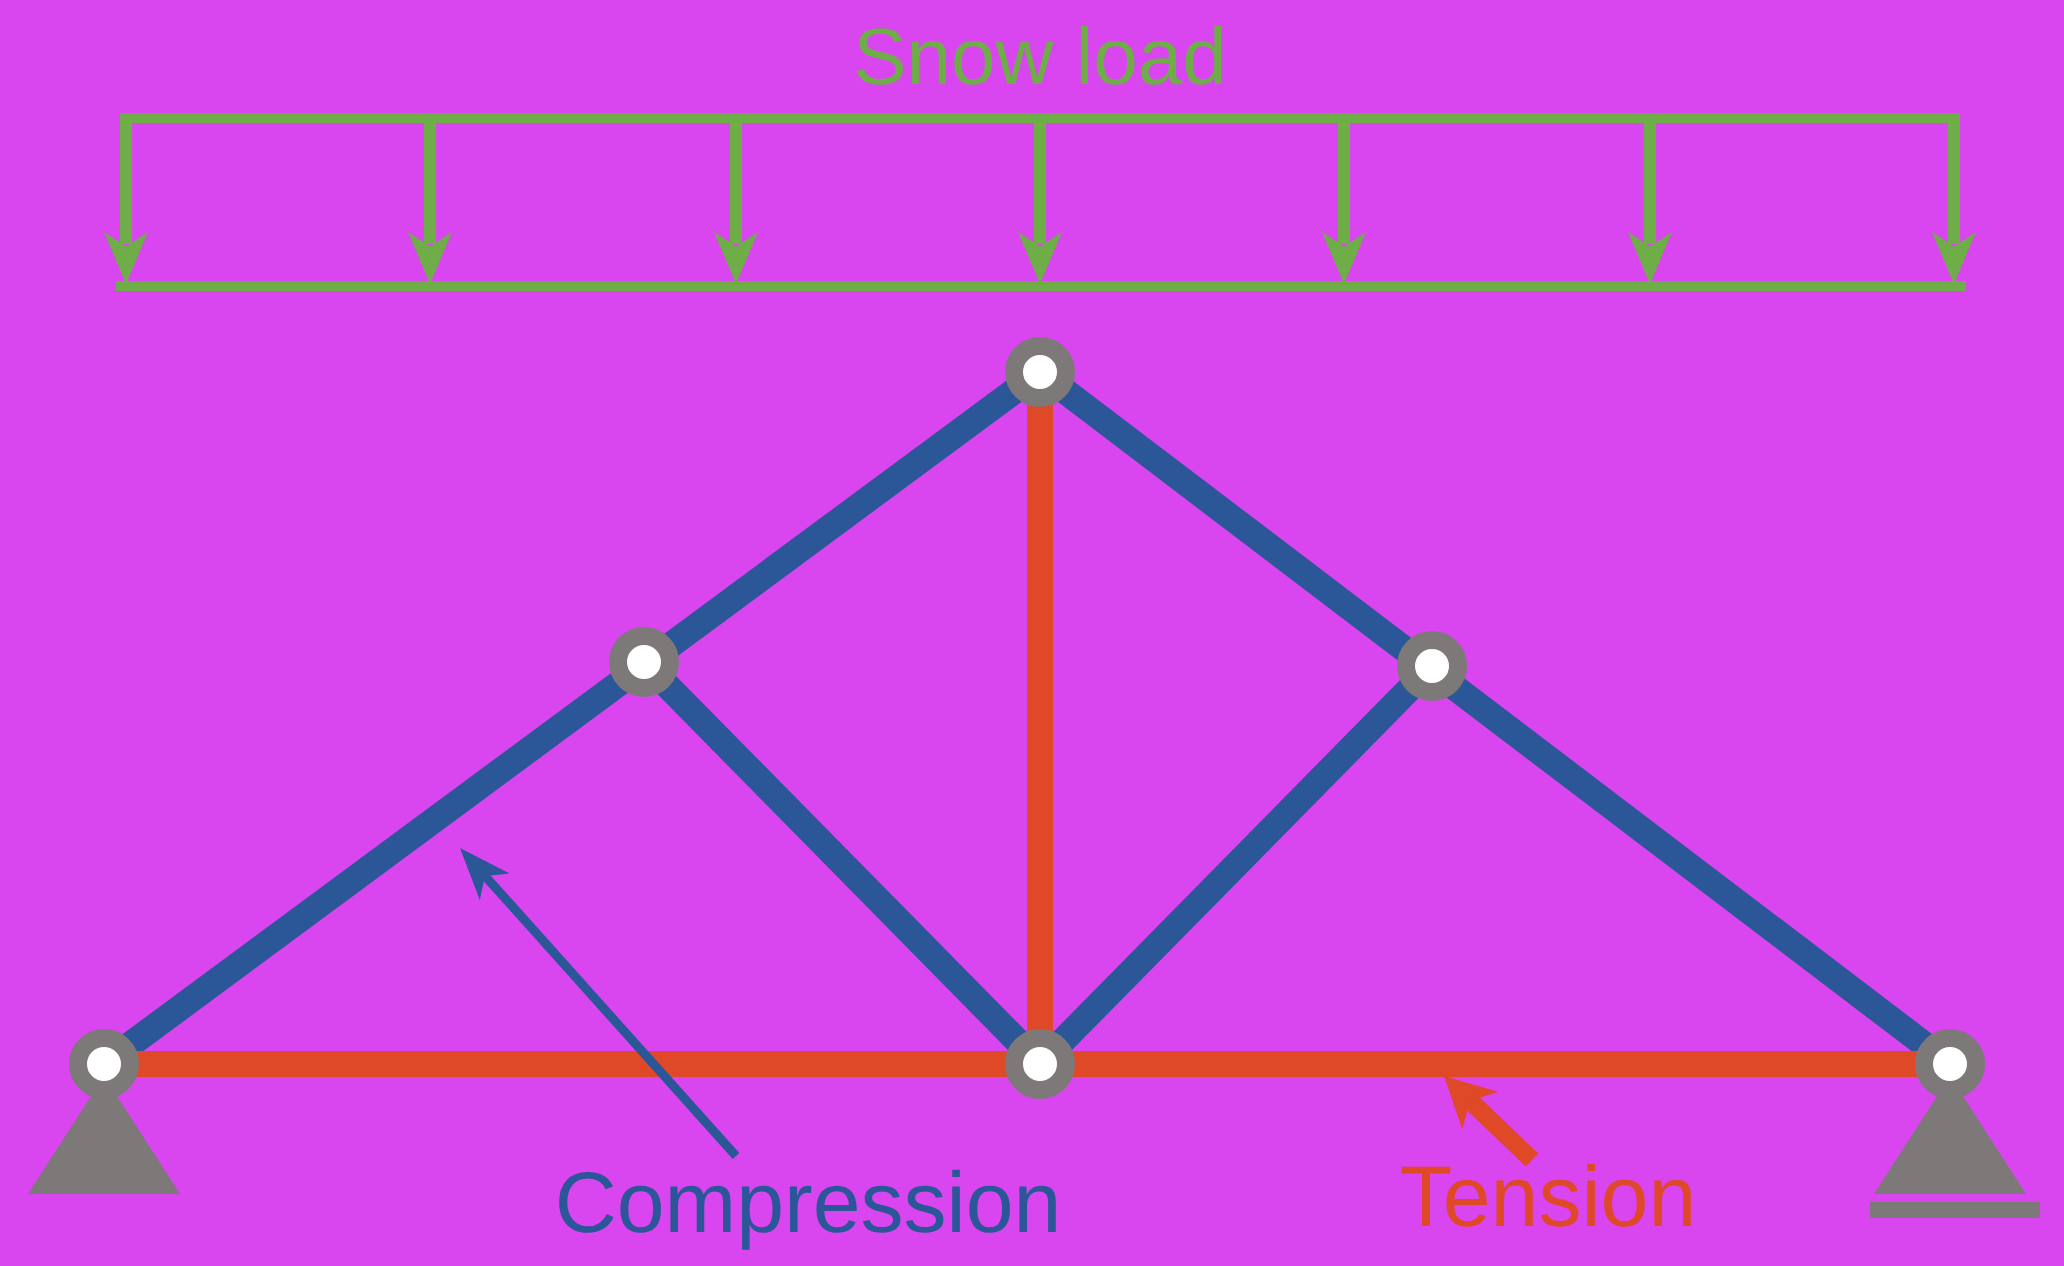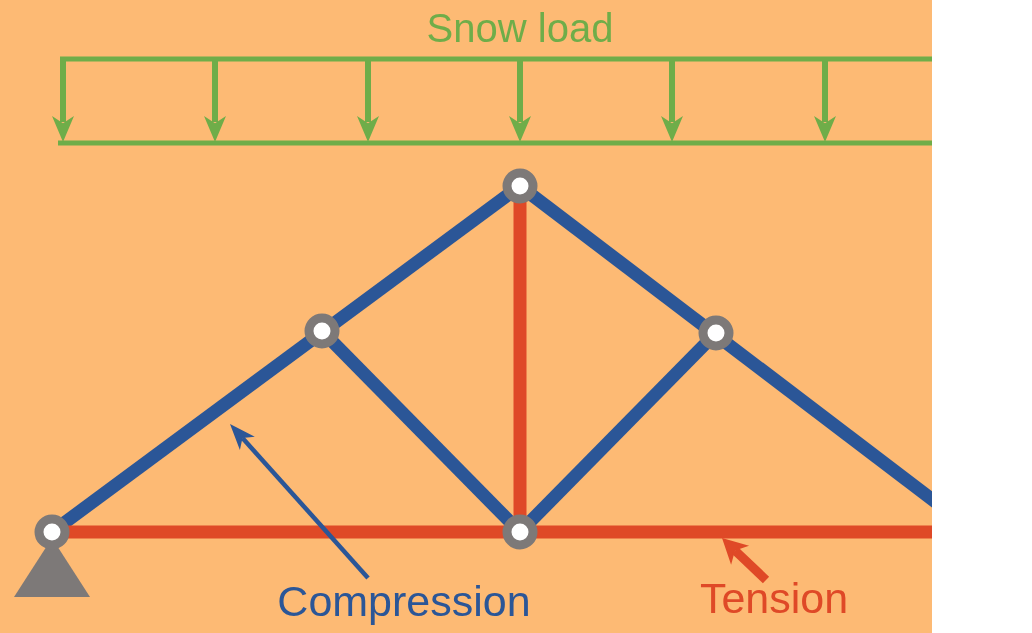--- a/index.html
+++ b/index.html
@@ -1,20 +1,20 @@
 <!DOCTYPE html>
 <html><head>
 <meta charset="utf-8">
 <style>
   html, body { margin: 0; padding: 0; background: #ffffff; }
   .canvas {
     position: relative;
-    width: 932px;
+    width: 1032px;
     height: 633px;
-    background: #fdba74;
+    background: #d946ef;
     overflow: hidden;
   }
   svg text {
     font-family: "Liberation Sans", sans-serif;
     font-weight: 500;
   }
 </style>
 </head>
 <body>
 

